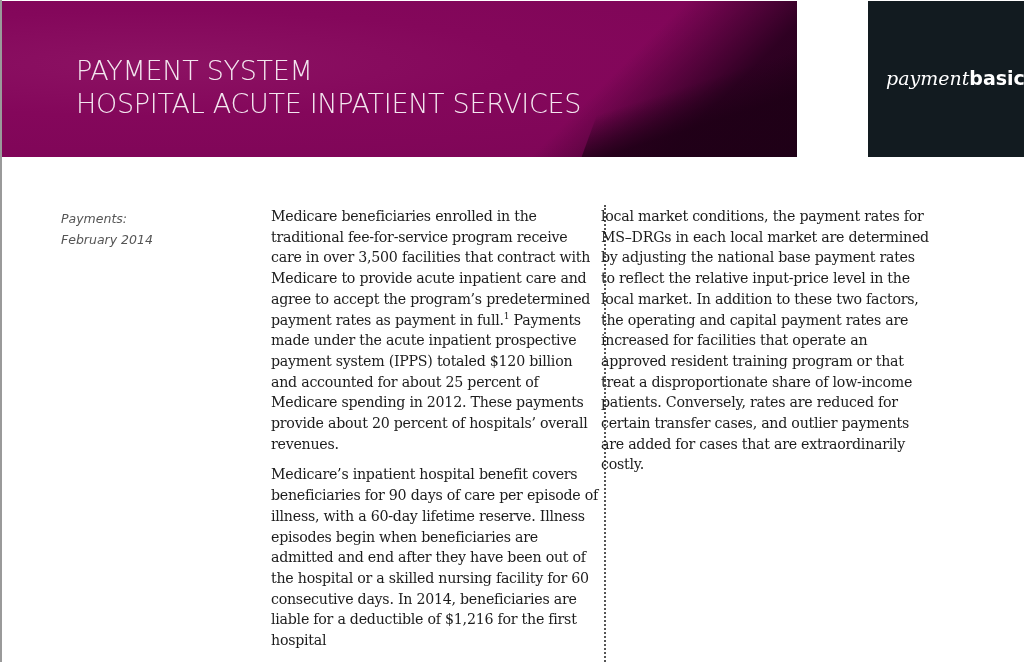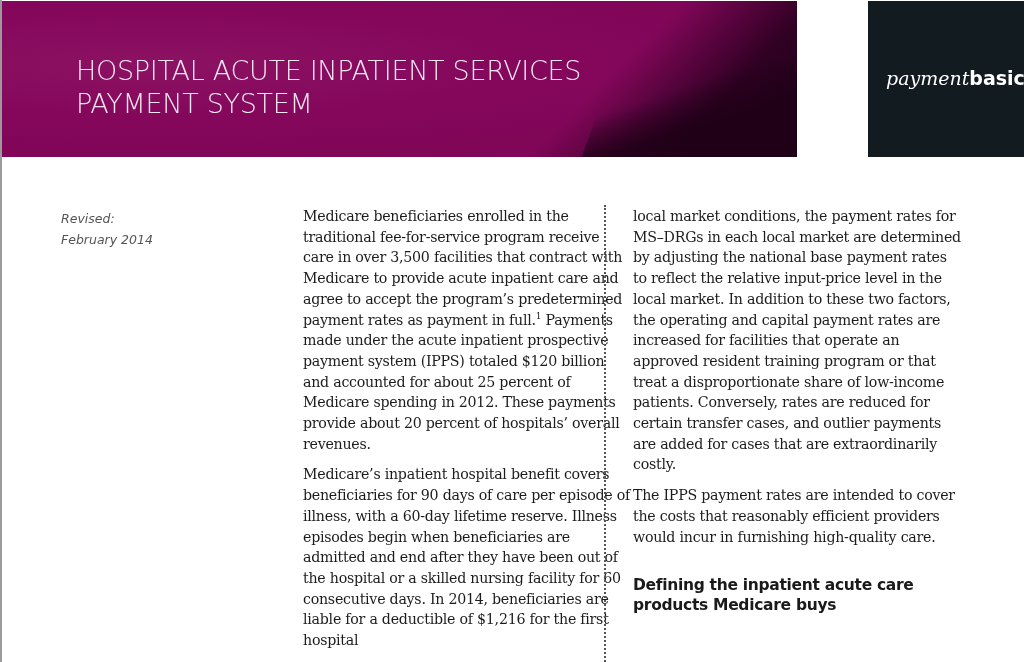--- a/index.html
+++ b/index.html
@@ -47,21 +47,21 @@
   .brand-bold { font-family: "DejaVu Sans", sans-serif; font-weight: bold; }
   .revised {
     position: absolute; left: 61px; top: 208px;
     font-family: "DejaVu Sans", sans-serif; font-style: italic;
     font-size: 12.5px; line-height: 21px; color: #555555;
   }
   .revised span { display: block; }
   .col {
     position: absolute; top: 206px; width: 330px;
     font-family: "DejaVu Serif", serif; font-size: 14.2px; line-height: 20.7px;
-    color: #1c1c1c; letter-spacing: -0.25px; margin-left: 32px;
+    color: #1c1c1c; letter-spacing: -0.25px;
   }
   .col1 { left: 271px; }
   .col2 { left: 601px; }
   .col p { margin: 0 0 10px 0; }
   .divider {
     position: absolute; left: 604px; top: 205px; width: 0; height: 460px;
     border-left: 2px dotted #555555;
   }
   .section-heading {
     margin: 28px 0 0 0;
@@ -71,38 +71,36 @@
   }
   sup { font-size: 9px; line-height: 0; }
 </style>
 </head>
 <body>
 
 <div class="left-edge"></div>
 
 <div class="title-banner">
   <h1 class="title-text">
+    <span>PAYMENT SYSTEM</span>
     <span>HOSPITAL ACUTE INPATIENT SERVICES</span>
-    <span>PAYMENT SYSTEM</span>
   </h1>
 </div>
 
 <div class="brand-box">
   <div class="brand-text"><span class="brand-light">payment</span><span class="brand-bold">basics</span></div>
 </div>
 
 <div class="revised">
-  <span>Revised:</span>
+  <span>Payments:</span>
   <span>February 2014</span>
 </div>
 
 <div class="col col1">
   <p><span>Medicare beneficiaries enrolled in the traditional fee-for-service program receive care in over 3,500 facilities that contract with Medicare to provide acute inpatient care and agree to accept the program’s predetermined payment rates as payment in full.</span><sup>1</sup><span> Payments made under the acute inpatient prospective payment system (IPPS) totaled $120 billion and accounted for about 25 percent of Medicare spending in 2012. These payments provide about 20 percent of hospitals’ overall revenues.</span></p>
   <p>Medicare’s inpatient hospital benefit covers beneficiaries for 90 days of care per episode of illness, with a 60-day lifetime reserve. Illness episodes begin when beneficiaries are admitted and end after they have been out of the hospital or a skilled nursing facility for 60 consecutive days. In 2014, beneficiaries are liable for a deductible of $1,216 for the first hospital</p>
 </div>
 
 <div class="divider"></div>
 
 <div class="col col2">
   <p>local market conditions, the payment rates for MS–DRGs in each local market are determined by adjusting the national base payment rates to reflect the relative input-price level in the local market. In addition to these two factors, the operating and capital payment rates are increased for facilities that operate an approved resident training program or that treat a disproportionate share of low-income patients. Conversely, rates are reduced for certain transfer cases, and outlier payments are added for cases that are extraordinarily costly.</p>
-  <p>The IPPS payment rates are intended to cover the costs that reasonably efficient providers would incur in furnishing high-quality care.</p>
-  <h2 class="section-heading">Defining the inpatient acute care products Medicare buys</h2>
 </div>
 
 </body></html>

